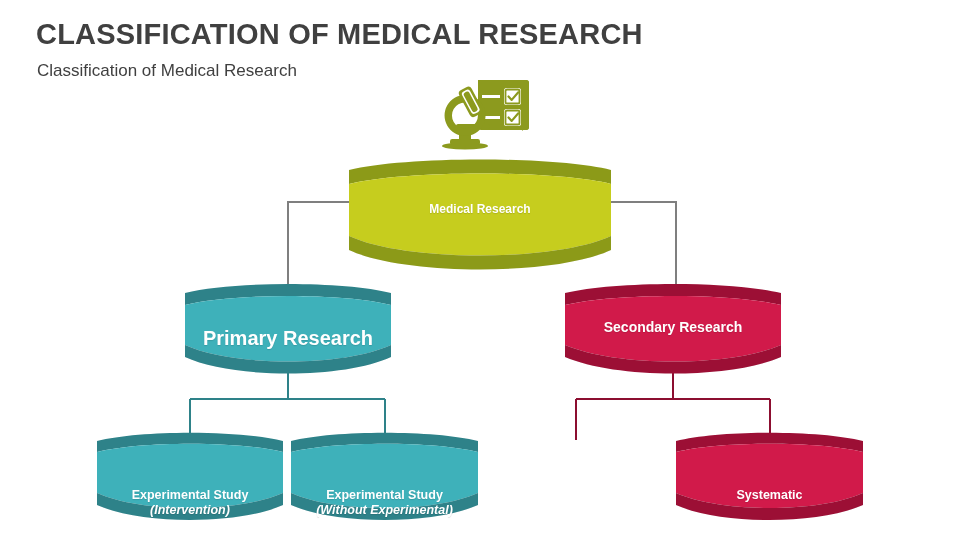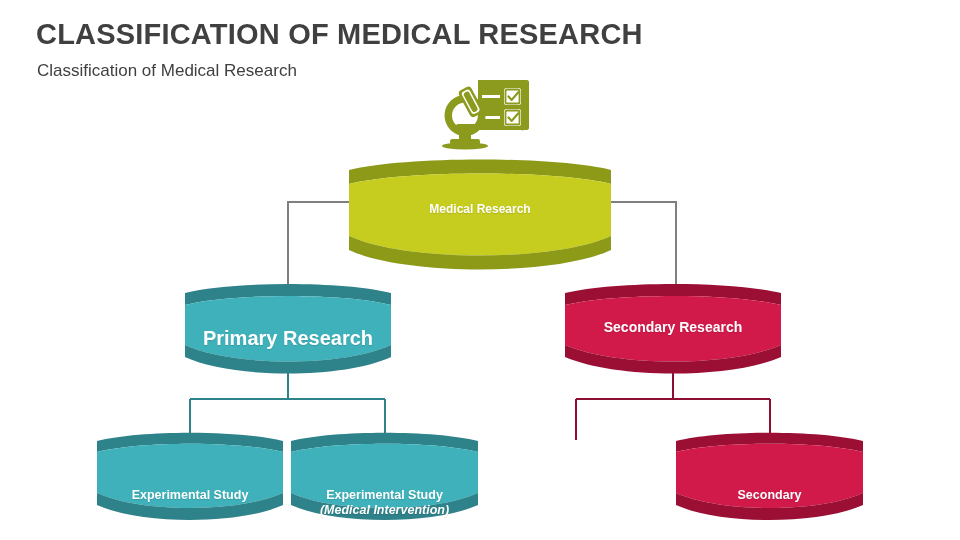--- a/index.html
+++ b/index.html
@@ -232,54 +232,55 @@
           <stop offset="100%" stop-color="#000000" stop-opacity="0"></stop>
         </linearGradient>
       </defs>
       <path d="M2 58 C 46 78, 144 78, 188 58 L188 70 C144 90, 46 90, 2 70 Z" fill="url(#shadowExp)"></path>
       <path d="M2 6 C 46 -5, 144 -5, 188 6 L188 17 C144 6, 46 6, 2 17 Z" fill="#2E8289"></path>
       <path d="M2 17 C 46 6, 144 6, 188 17 L188 58 C144 78, 46 78, 2 58 Z" fill="#3EB1BA"></path>
       <path d="M2 58 C 46 78, 144 78, 188 58 L188 70 C144 90, 46 90, 2 70 Z" fill="#2E8289"></path>
     </svg>
     <div class="ribbon-label">
       <span>Experimental Study</span>
+      <span class="sub">(Intervention)</span>
     </div>
   </div>
 
   <div class="ribbon leaf" id="node-obs">
     <svg width="191" height="80" viewBox="0 0 191 80">
       <defs>
         <linearGradient id="shadowObs" x1="0" y1="0" x2="0" y2="1">
           <stop offset="0%" stop-color="#000000" stop-opacity="0.20"></stop>
           <stop offset="100%" stop-color="#000000" stop-opacity="0"></stop>
         </linearGradient>
       </defs>
       <path d="M2 58 C 46 78, 145 78, 189 58 L189 70 C145 90, 46 90, 2 70 Z" fill="url(#shadowObs)"></path>
       <path d="M2 6 C 46 -5, 145 -5, 189 6 L189 17 C145 6, 46 6, 2 17 Z" fill="#2E8289"></path>
       <path d="M2 17 C 46 6, 145 6, 189 17 L189 58 C145 78, 46 78, 2 58 Z" fill="#3EB1BA"></path>
       <path d="M2 58 C 46 78, 145 78, 189 58 L189 70 C145 90, 46 90, 2 70 Z" fill="#2E8289"></path>
     </svg>
     <div class="ribbon-label">
       <span>Experimental Study</span>
-      <span class="sub">(Medical Intervention)</span>
+      <span class="sub">(Without Experimental)</span>
     </div>
   </div>
 
 
   <div class="ribbon leaf" id="node-sys">
     <svg width="191" height="80" viewBox="0 0 191 80">
       <defs>
         <linearGradient id="shadowSys" x1="0" y1="0" x2="0" y2="1">
           <stop offset="0%" stop-color="#000000" stop-opacity="0.20"></stop>
           <stop offset="100%" stop-color="#000000" stop-opacity="0"></stop>
         </linearGradient>
       </defs>
       <path d="M2 58 C 46 78, 145 78, 189 58 L189 70 C145 90, 46 90, 2 70 Z" fill="url(#shadowSys)"></path>
       <path d="M2 6 C 46 -5, 145 -5, 189 6 L189 17 C145 6, 46 6, 2 17 Z" fill="#9C0F35"></path>
       <path d="M2 17 C 46 6, 145 6, 189 17 L189 58 C145 78, 46 78, 2 58 Z" fill="#D11A4A"></path>
       <path d="M2 58 C 46 78, 145 78, 189 58 L189 70 C145 90, 46 90, 2 70 Z" fill="#9C0F35"></path>
     </svg>
     <div class="ribbon-label">
-      <span>Secondary</span>
+      <span>Systematic</span>
     </div>
   </div>
 
 </div>
 
 </body></html>

